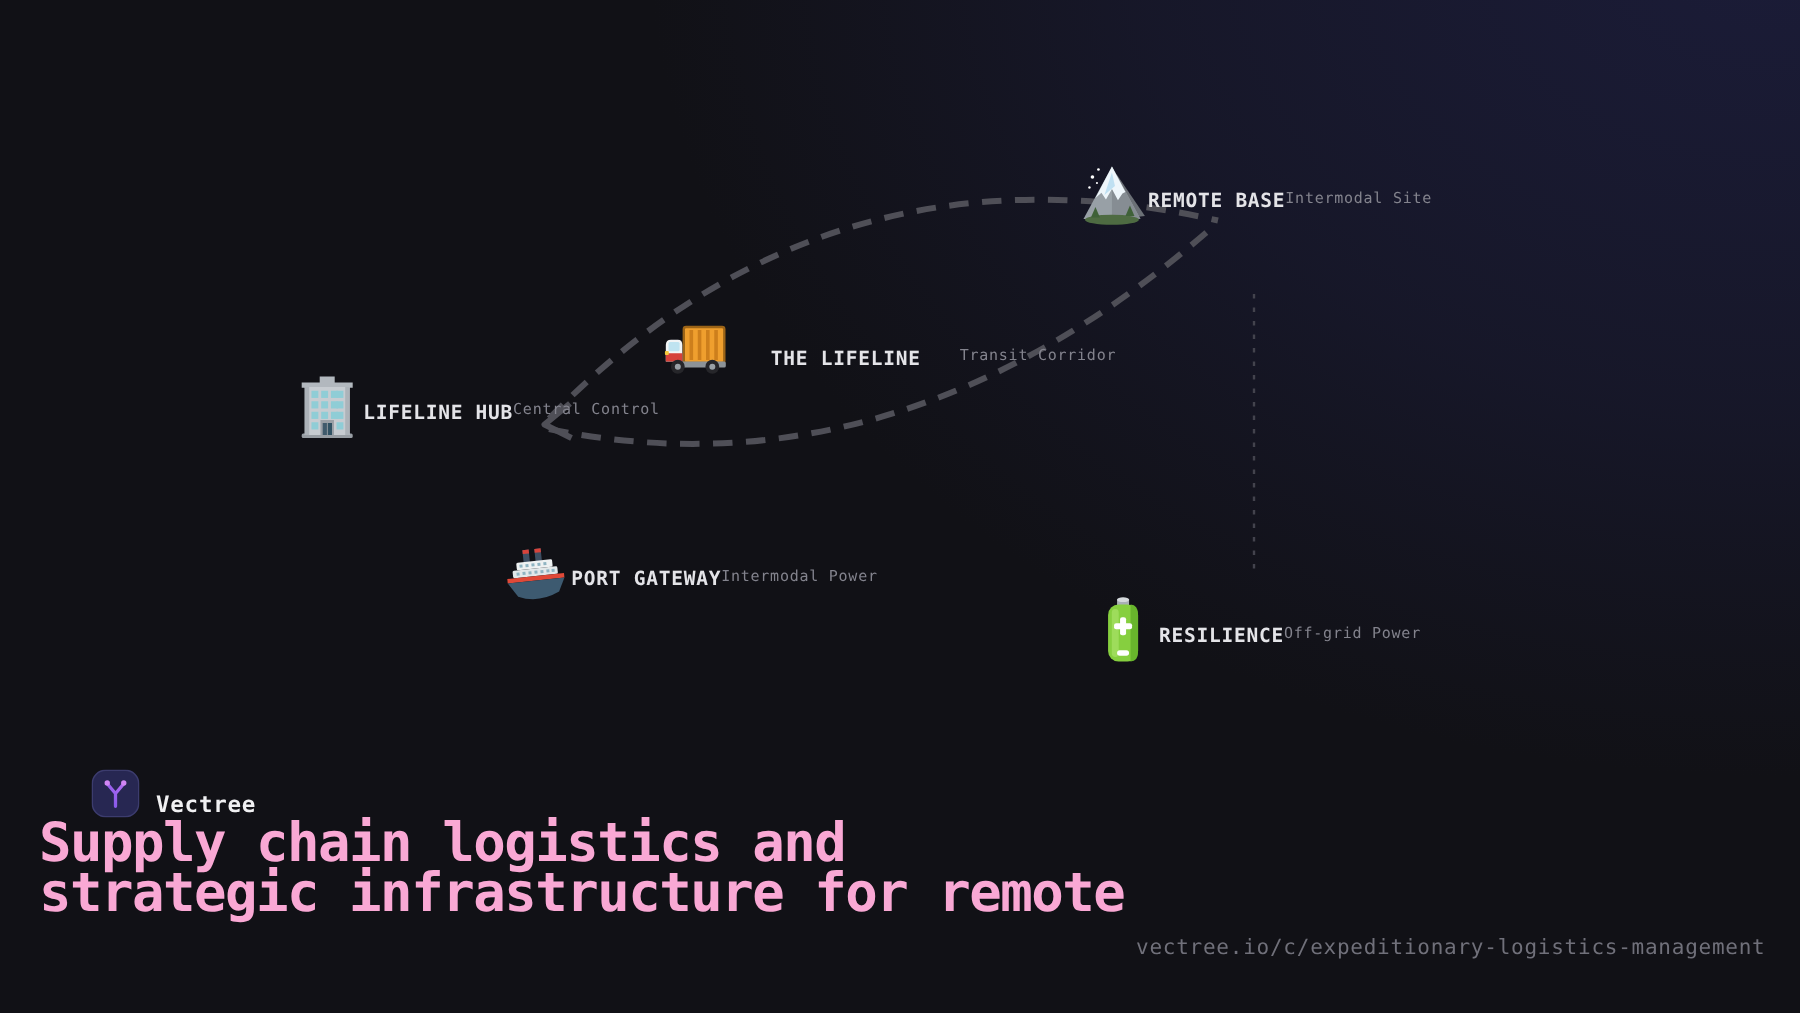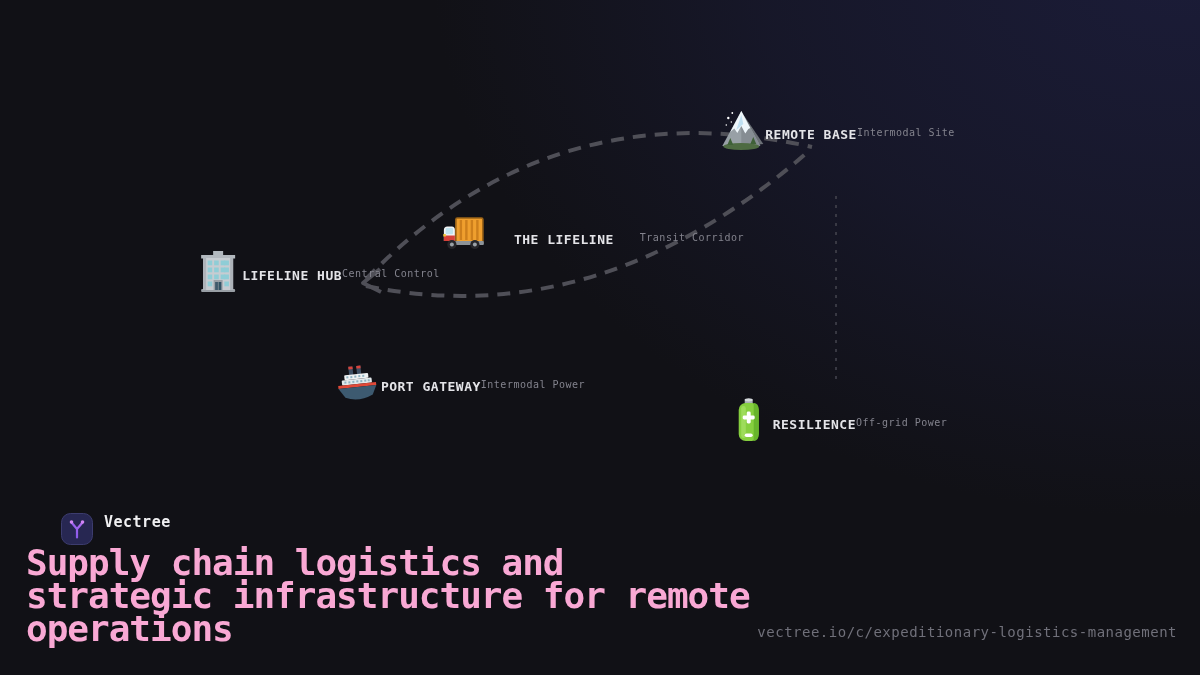--- a/index.html
+++ b/index.html
@@ -11,21 +11,21 @@
       #111116;
   }
   .canvas{position:absolute;inset:0;}
   svg.connections{position:absolute;left:0;top:0;pointer-events:none;}
 
   .node{position:absolute;display:flex;flex-direction:row;align-items:center;transform:translateX(-50%);}
   .node .icon{width:48px;height:48px;display:block;}
   .node .label{margin-top:9px;font-size:13px;font-weight:700;color:#e4e4e8;letter-spacing:.5px;white-space:nowrap;}
   .node .sublabel{margin-top:4px;font-size:10px;color:#83838d;letter-spacing:.5px;white-space:nowrap;}
 
-  .brand-row{position:absolute;left:25px;top:513px;display:flex;align-items:flex-start;gap:11px;padding-left:36px;}
+  .brand-row{position:absolute;left:25px;top:513px;display:flex;align-items:flex-end;gap:11px;padding-left:36px;}
   .brand-name{font-size:15px;font-weight:700;color:#f0f0f2;letter-spacing:.5px;}
   .logo{width:32px;height:32px;display:block;}
 
   .hero-title{position:absolute;left:26px;top:546px;color:#f9a8d4;font-weight:700;
     font-size:36px;line-height:33px;letter-spacing:-1px;white-space:nowrap;}
   .hero-url{position:absolute;right:23px;top:624px;font-size:14px;color:#70707a;letter-spacing:.5px;}
 </style>
 </head>
 <body>
 
@@ -178,18 +178,17 @@
       <path d="M16 24.5 V16 M16 16 L10.5 9.5 M16 16 L21.5 9.5" fill="none" stroke="url(#lg)" stroke-width="2.2" stroke-linecap="round"></path>
       <circle cx="10.5" cy="9" r="1.8" fill="#d186f5"></circle>
       <circle cx="21.5" cy="9" r="1.8" fill="#d186f5"></circle>
     </svg>
     <div class="brand-name">Vectree</div>
   </div>
 
   <div class="hero-title">
     <div>Supply chain logistics and</div>
     <div>strategic infrastructure for remote</div>
-    <div>operations</div>
   </div>
 
   <div class="hero-url">vectree.io/c/expeditionary-logistics-management</div>
 
 </div>
 
 </body></html>

